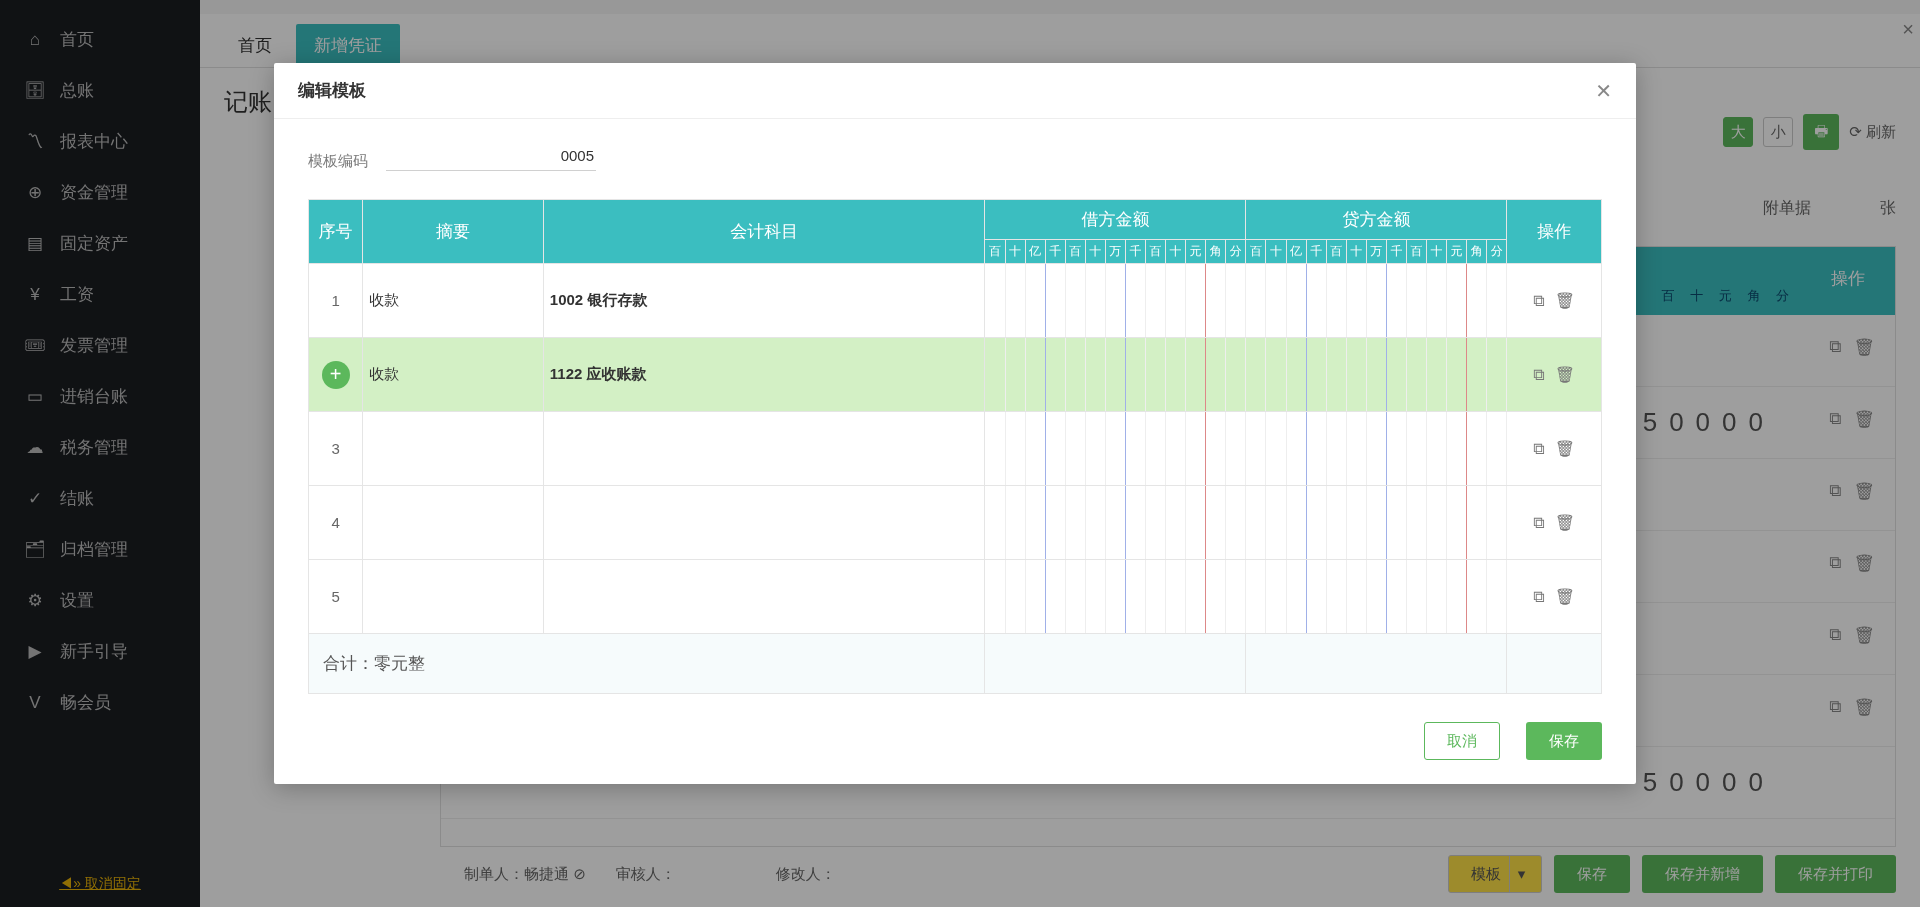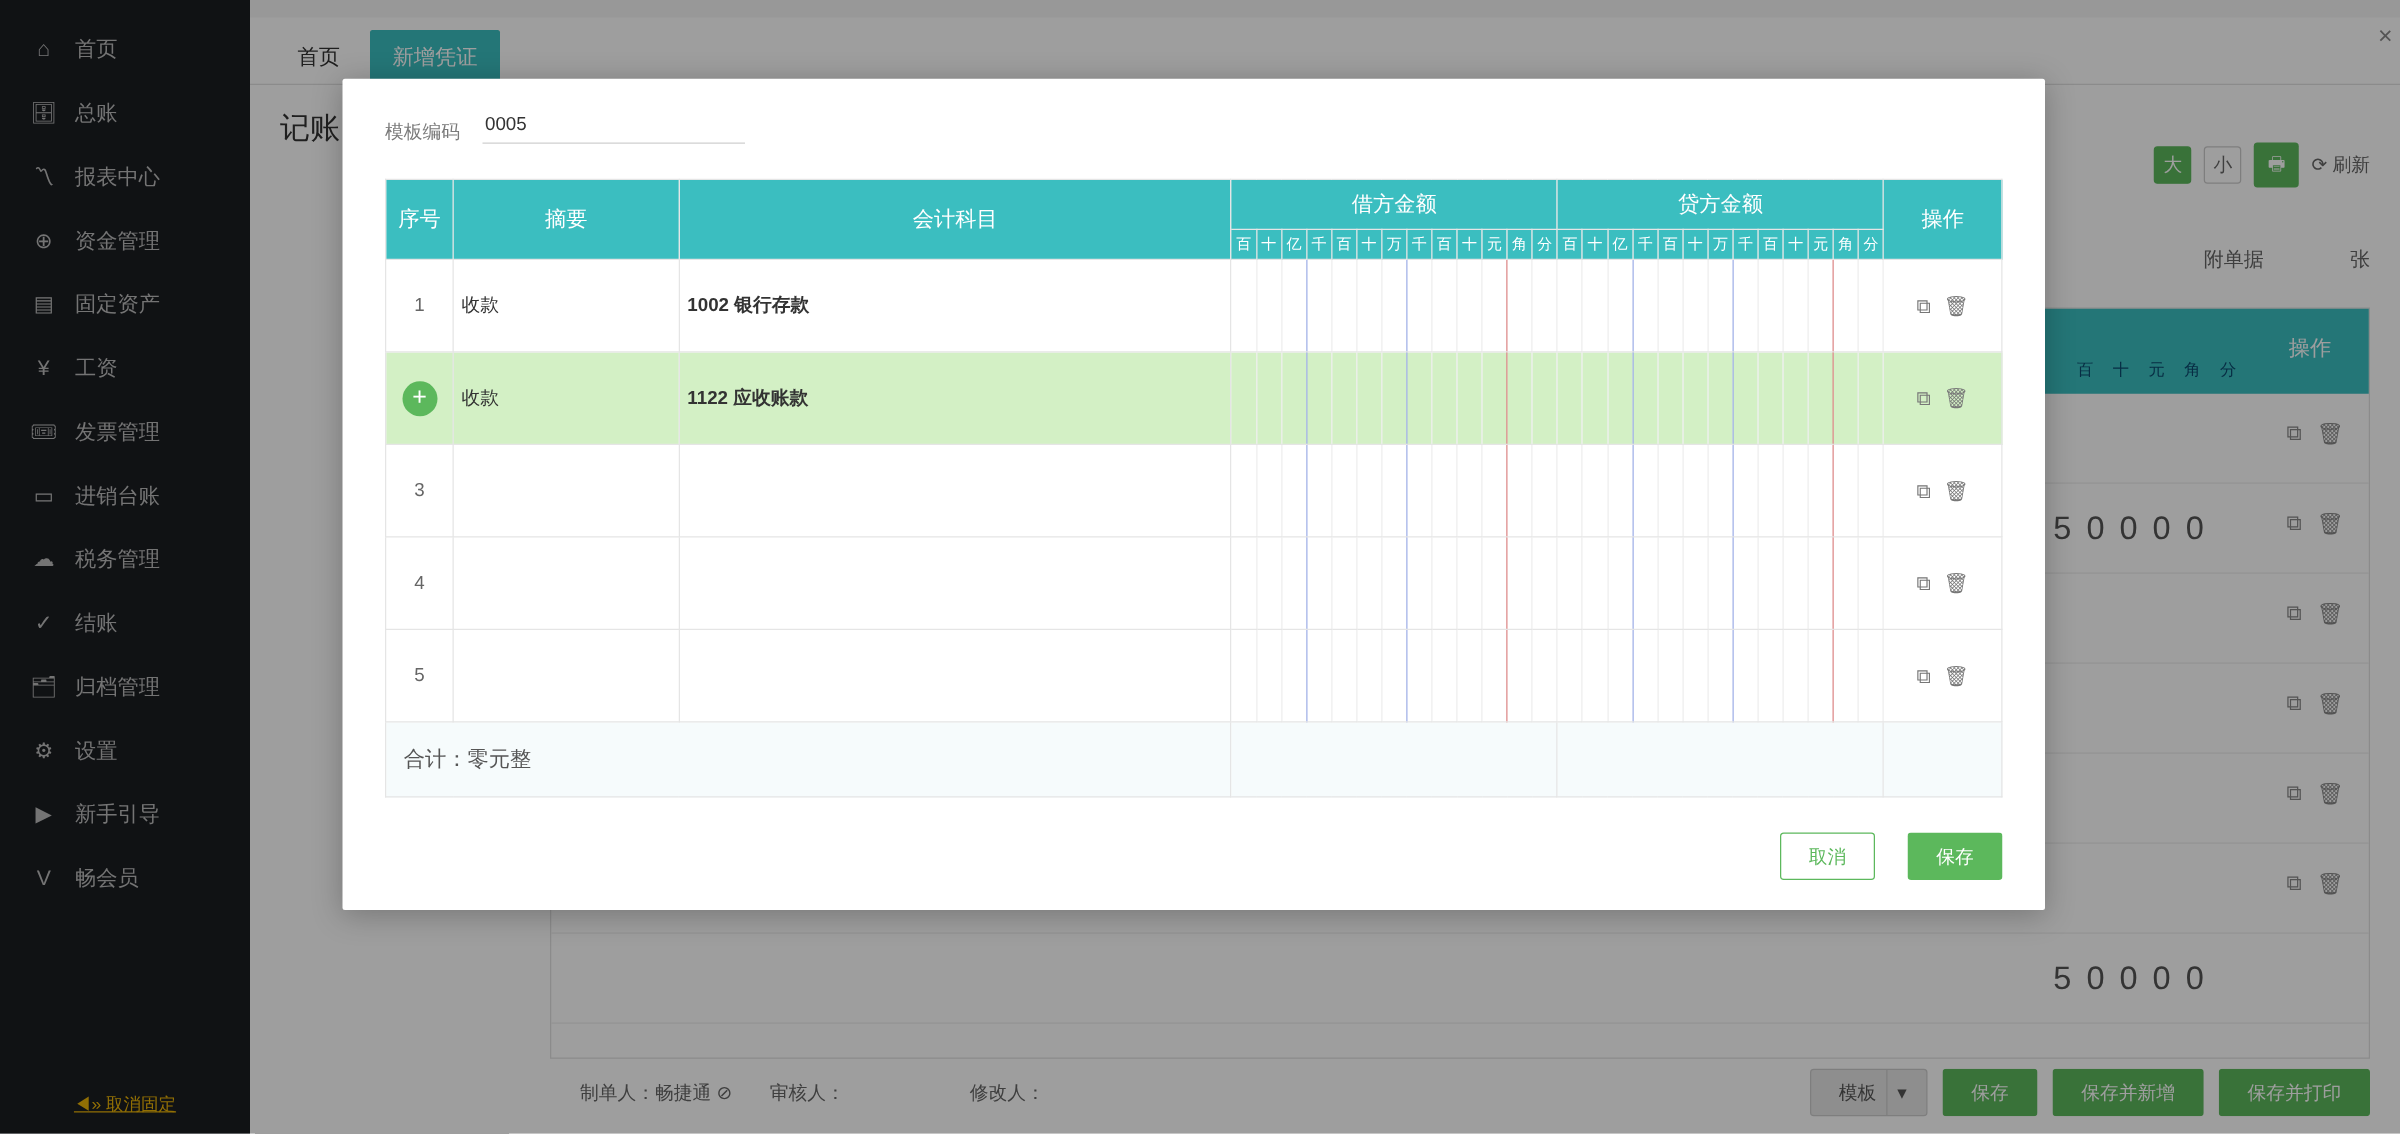--- a/index.html
+++ b/index.html
@@ -34,36 +34,36 @@
 .bg-header-ops { position: absolute; right: 30px; top: 20px; color: #fff; font-size: 17px; }
 .bg-header-units { position: absolute; right: 100px; top: 40px; color: #0c4a6e; font-size: 13px; letter-spacing: 6px; }
 .attach-row { position: absolute; right: 24px; top: 184px; color: #666; font-size: 16px; }
 .attach-row .gap { display: inline-block; width: 60px; }
 
 .footer-bar { position: absolute; left: 240px; right: 24px; bottom: 14px; display: flex; align-items: center; font-size: 15px; color: #666; margin-left: 24px; }
 .footer-bar .spacer { flex: 1; }
 .btn { display: inline-flex; align-items: center; justify-content: center; height: 38px; padding: 0 22px; font-size: 15px; border-radius: 3px; cursor: pointer; border: 1px solid transparent; margin-left: 12px; }
 .btn-green { background: #5cb85c; color: #fff; }
 .btn-outline-green { border-color: #5cb85c; color: #5cb85c; background: #fff; }
-.btn-dd { border-color: #ccc; background: #e5e5e5; color: #555; position: relative; padding-right: 40px; }
+.btn-dd { border-color: #ccc; background: #fde047; color: #555; position: relative; padding-right: 40px; }
 .btn-dd .caret { position: absolute; right: 8px; top: 0; height: 100%; width: 24px; border-left: 1px solid #ccc; display: flex; align-items: center; justify-content: center; }
 
 
 .overlay { position: absolute; inset: 0; background: rgba(0,0,0,0.38); }
 
 
 .modal { position: absolute; left: 274px; top: 63px; width: 1362px; background: #fff; border-radius: 2px; box-shadow: 0 4px 24px rgba(0,0,0,0.25); }
 .modal-head { display: flex; align-items: center; height: 56px; padding: 0 24px; border-bottom: 1px solid #eee; }
 .modal-head h3 { font-size: 17px; font-weight: 600; }
 .modal-close { margin-left: auto; font-size: 20px; color: #888; cursor: pointer; }
 .modal-body { padding: 22px 34px 10px; }
 .form-row { display: flex; gap: 70px; margin-bottom: 28px; }
 .form-item { display: flex; align-items: flex-end; font-size: 15px; color: #666; }
 .form-item label { width: 78px; color: #7a7a7a; }
-.form-item input { width: 210px; border: none; border-bottom: 1px solid #d0d0d0; outline: none; font-size: 15px; padding: 6px 2px; color: #333; }
+.form-item input { width: 210px; border: none; border-bottom: 1px solid #d0d0d0; outline: none; font-size: 15px; padding: 6px 2px; color: #333; text-align: right; }
 
 
 .tmpl-table { width: 100%; border-collapse: collapse; table-layout: fixed; }
 .tmpl-table th, .tmpl-table td { border: 1px solid #e5e5e5; vertical-align: middle; }
 .tmpl-table thead th { background: #3bbec0; color: #fff; font-weight: 500; text-align: center; }
 .tmpl-table thead .groupcell { font-size: 17px; padding: 8px 0; }
 .tmpl-table thead .unitcell { font-size: 12px; background: #3bbec0; color: #fff; padding: 3px 0; }
 .col-idx { width: 54px; }
 .col-sum { width: 180px; }
 .col-acct { width: 440px; }
@@ -237,20 +237,24 @@
         </span>
       <span class="btn btn-green">保存</span>
       <span class="btn btn-green">保存并新增</span>
       <span class="btn btn-green">保存并打印</span>
     </div>
   </div>
 
   <div class="overlay"></div>
 
   <div class="modal">
+    <div class="modal-head">
+      <h3>编辑模板</h3>
+      <span class="modal-close">✕</span>
+    </div>
     <div class="modal-body">
       <div class="form-row">
         <div class="form-item">
           <label>模板编码</label>
           <input type="text" value="0005" style="">
         </div>
       </div>
 
       <table class="tmpl-table">
         <colgroup>

